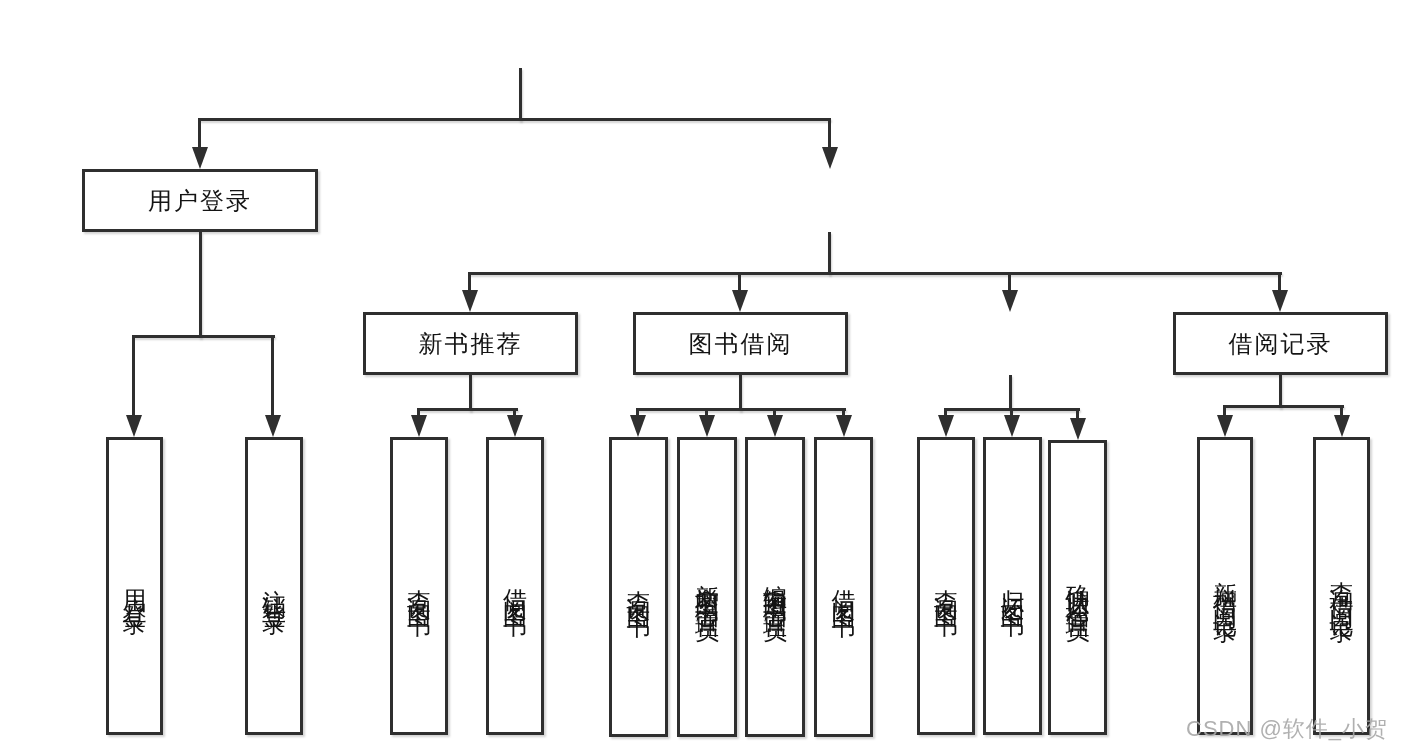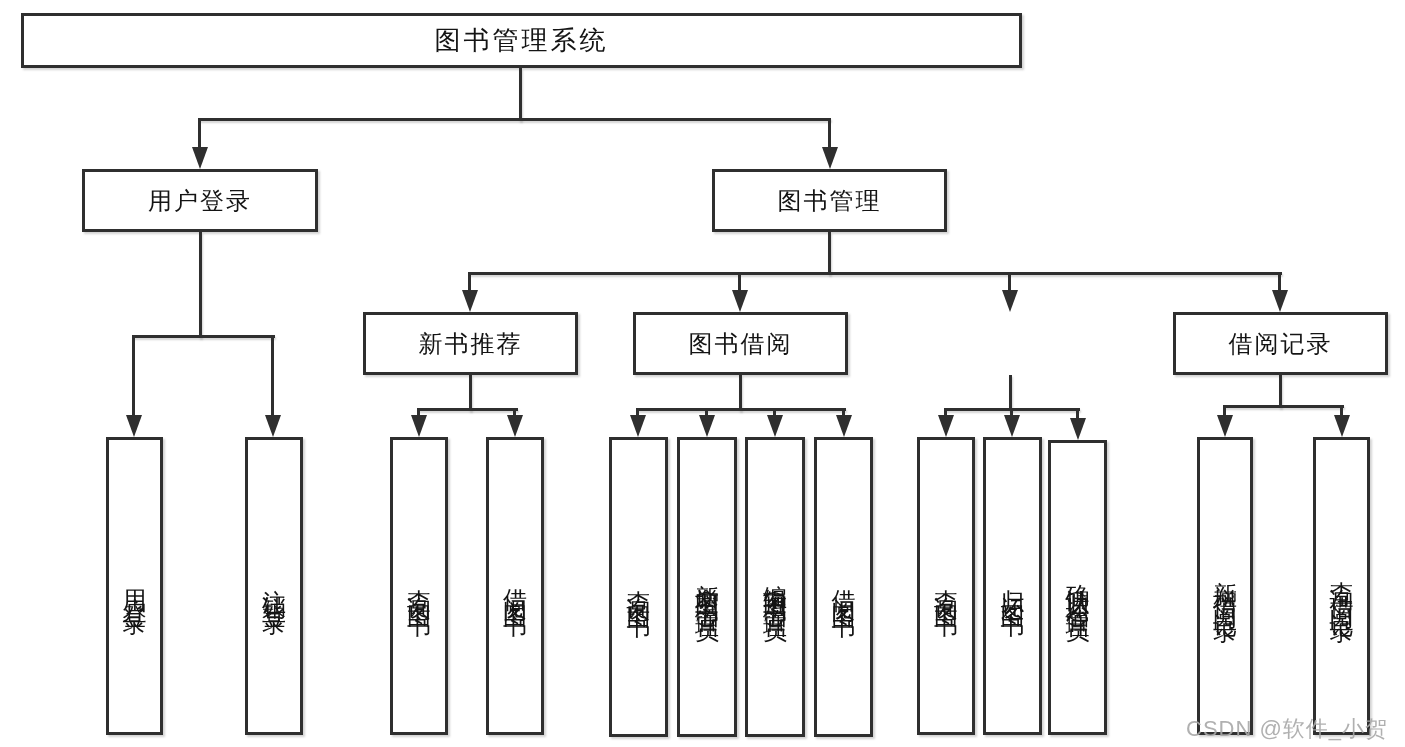--- a/index.html
+++ b/index.html
@@ -58,35 +58,33 @@
     letter-spacing:1px;
     color:var(--wm);
     opacity:.9;
   }
 </style>
 </head>
 <body>
 
 <div id="canvas">
 
-  <div class="box h title" style="left:21px;top:13px;width:1001px;height:55px;">图书管理系统</div>
 
   <div class="vline" style="left:519px;top:68px;height:53px;"></div>
   <div class="hline" style="left:199px;top:118px;width:632px;"></div>
   <div class="arrow" style="left:192px;top:118px;height:51px;">
       <i class="stem"></i>
       <i class="head"></i>
     </div>
   <div class="arrow" style="left:822px;top:118px;height:51px;">
       <i class="stem"></i>
       <i class="head"></i>
     </div>
 
   <div class="box h" style="left:82px;top:169px;width:236px;height:63px;">用户登录</div>
-  <div class="box h" style="left:712px;top:169px;width:235px;height:63px;">图书管理</div>
 
   <div class="vline" style="left:199px;top:232px;height:106px;"></div>
   <div class="hline" style="left:133px;top:335px;width:142px;"></div>
   <div class="arrow" style="left:126px;top:335px;height:102px;">
       <i class="stem"></i>
       <i class="head"></i>
     </div>
   <div class="arrow" style="left:265px;top:335px;height:102px;">
       <i class="stem"></i>
       <i class="head"></i>

